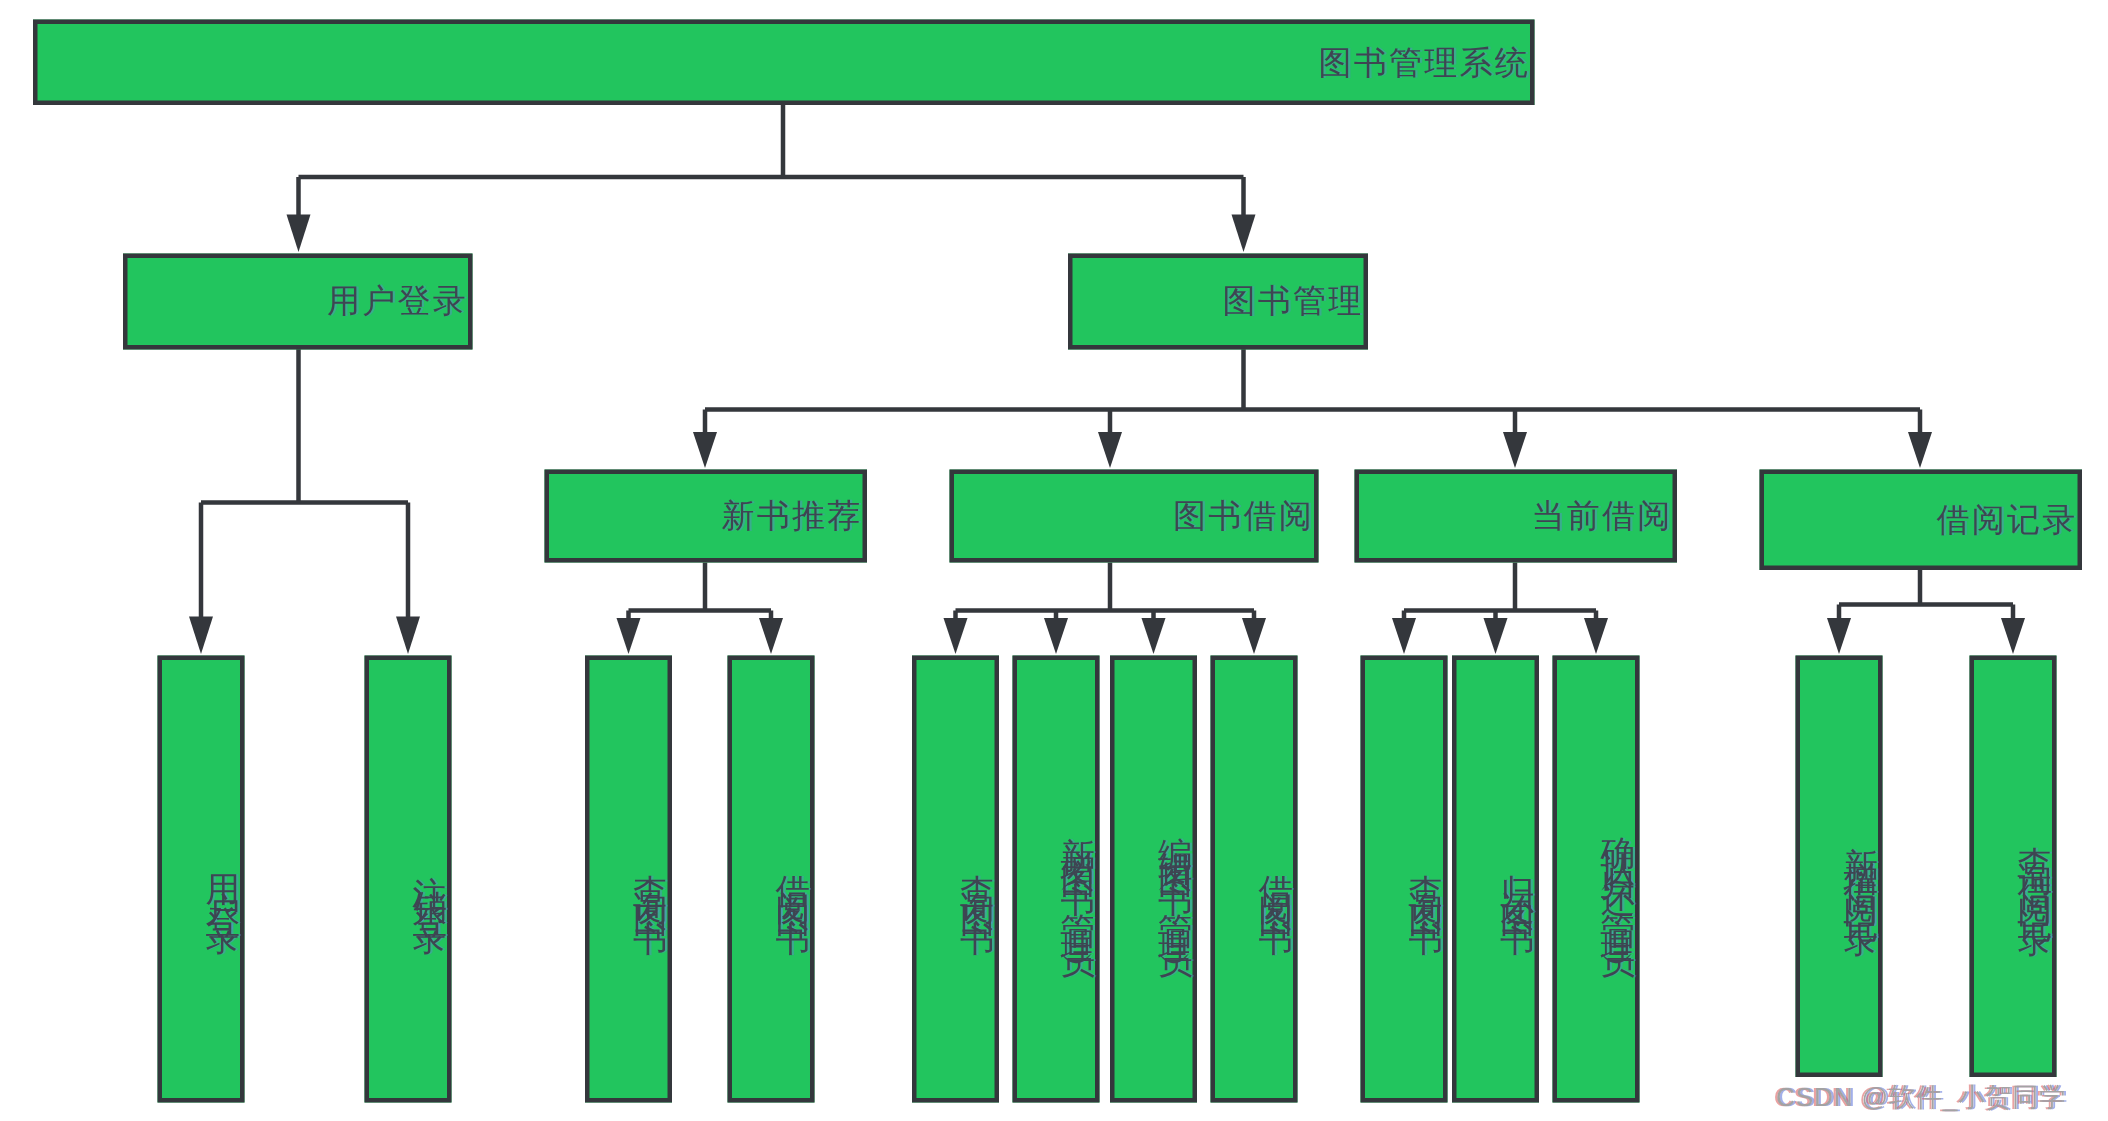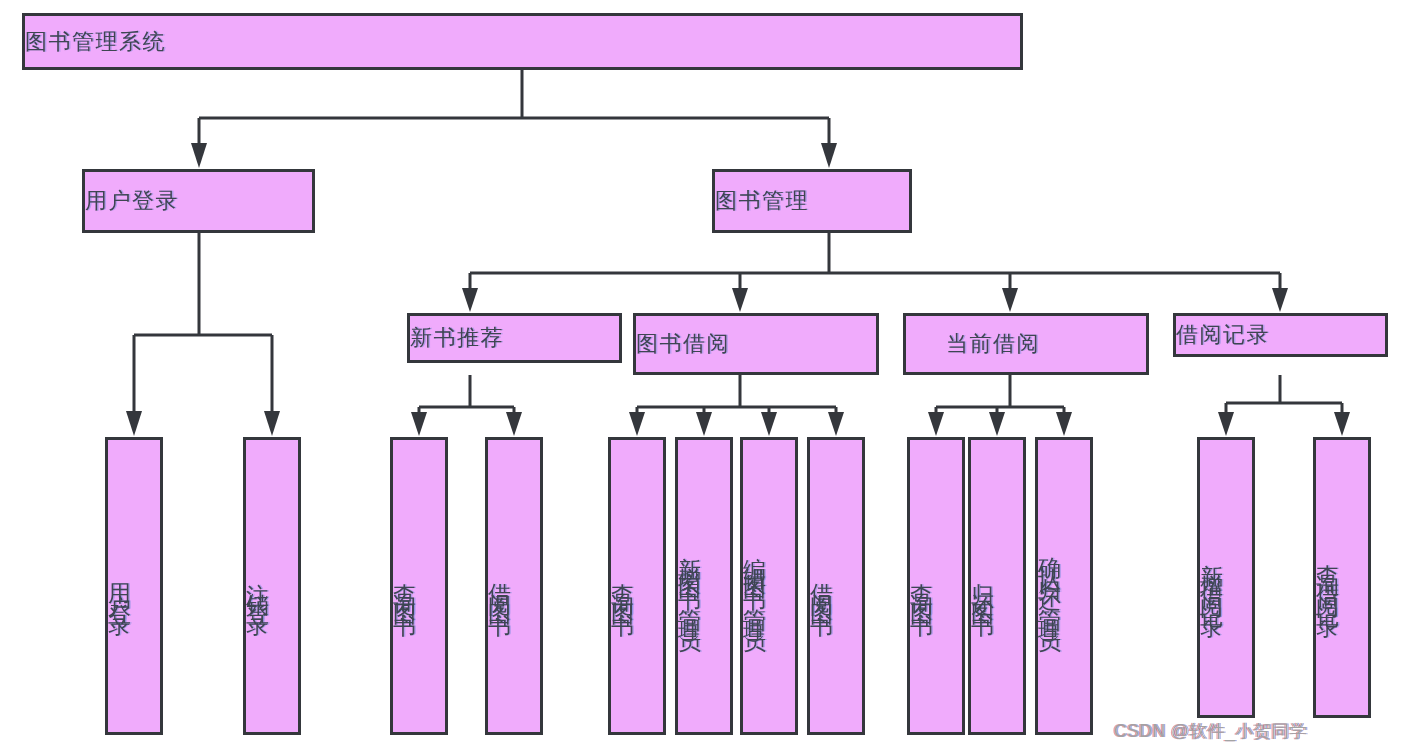--- a/index.html
+++ b/index.html
@@ -3,36 +3,36 @@
 <meta charset="utf-8">
 <style>
   html,body{margin:0;padding:0;background:#ffffff;}
   body{
     font-family:"Liberation Sans","DejaVu Sans",sans-serif;
     width:1405px;height:747px;position:relative;overflow:hidden;
   }
   .canvas{position:absolute;inset:0;width:1405px;height:747px;}
   svg.connectors{position:absolute;left:0;top:0;width:1405px;height:747px;z-index:1;}
   .node{
-    position:absolute;box-sizing:border-box;background:#f0abfc;
-    border:3px solid #34373c;display:flex;align-items:center;justify-content:flex-start;
+    position:absolute;box-sizing:border-box;background:#22c55e;
+    border:3px solid #34373c;display:flex;align-items:center;justify-content:flex-end;
     z-index:2;color:#3e4552;
   }
   .node .lbl{
     text-shadow:1.5px 0 0 rgba(95,135,215,0.40);
     white-space:nowrap;
   }
   .hnode .lbl{font-size:22px;letter-spacing:1.5px;}
   .leaf .lbl{
     writing-mode:vertical-rl;
     font-size:23px;letter-spacing:0.45em;
     line-height:1;
   }
   .watermark{
-    position:absolute;left:1114px;top:719px;z-index:3;
+    position:absolute;left:1184px;top:719px;z-index:3;
     font-size:17.5px;color:#a3a3a3;letter-spacing:0.5px;white-space:nowrap;
     text-shadow:-1.5px 0 0 rgba(215,85,85,0.55), 1.5px 0 0 rgba(85,110,215,0.55);
   }
   .cline{stroke:#34373c;stroke-width:3;fill:none;}
   .ahead{fill:#34373c;stroke:none;}
 </style>
 </head>
 <body>
 
 <div class="canvas">
@@ -77,30 +77,30 @@
     <span class="lbl">图书管理系统</span>
   </div>
 
   <div class="node hnode" style="left:82px;top:169px;width:233px;height:64px;">
     <span class="lbl">用户登录</span>
   </div>
   <div class="node hnode" style="left:712px;top:169px;width:200px;height:64px;">
     <span class="lbl">图书管理</span>
   </div>
 
-  <div class="node hnode" style="left:363px;top:313px;width:215px;height:50px;margin-left:44px;">
+  <div class="node hnode" style="left:363px;top:313px;width:215px;height:62px;">
     <span class="lbl">新书推荐</span>
   </div>
   <div class="node hnode" style="left:633px;top:313px;width:246px;height:62px;">
     <span class="lbl">图书借阅</span>
   </div>
-  <div class="node hnode" style="left:903px;top:313px;width:246px;height:62px;padding-left:40px;">
+  <div class="node hnode" style="left:903px;top:313px;width:215px;height:62px;padding-left:40px;">
     <span class="lbl">当前借阅</span>
   </div>
-  <div class="node hnode" style="left:1173px;top:313px;width:215px;height:44px;">
+  <div class="node hnode" style="left:1173px;top:313px;width:215px;height:67px;">
     <span class="lbl">借阅记录</span>
   </div>
 
   <div class="node leaf" style="left:105px;top:437px;width:58px;height:298px;">
     <span class="lbl">用户登录</span>
   </div>
   <div class="node leaf" style="left:243px;top:437px;width:58px;height:298px;">
     <span class="lbl">注销登录</span>
   </div>
 

